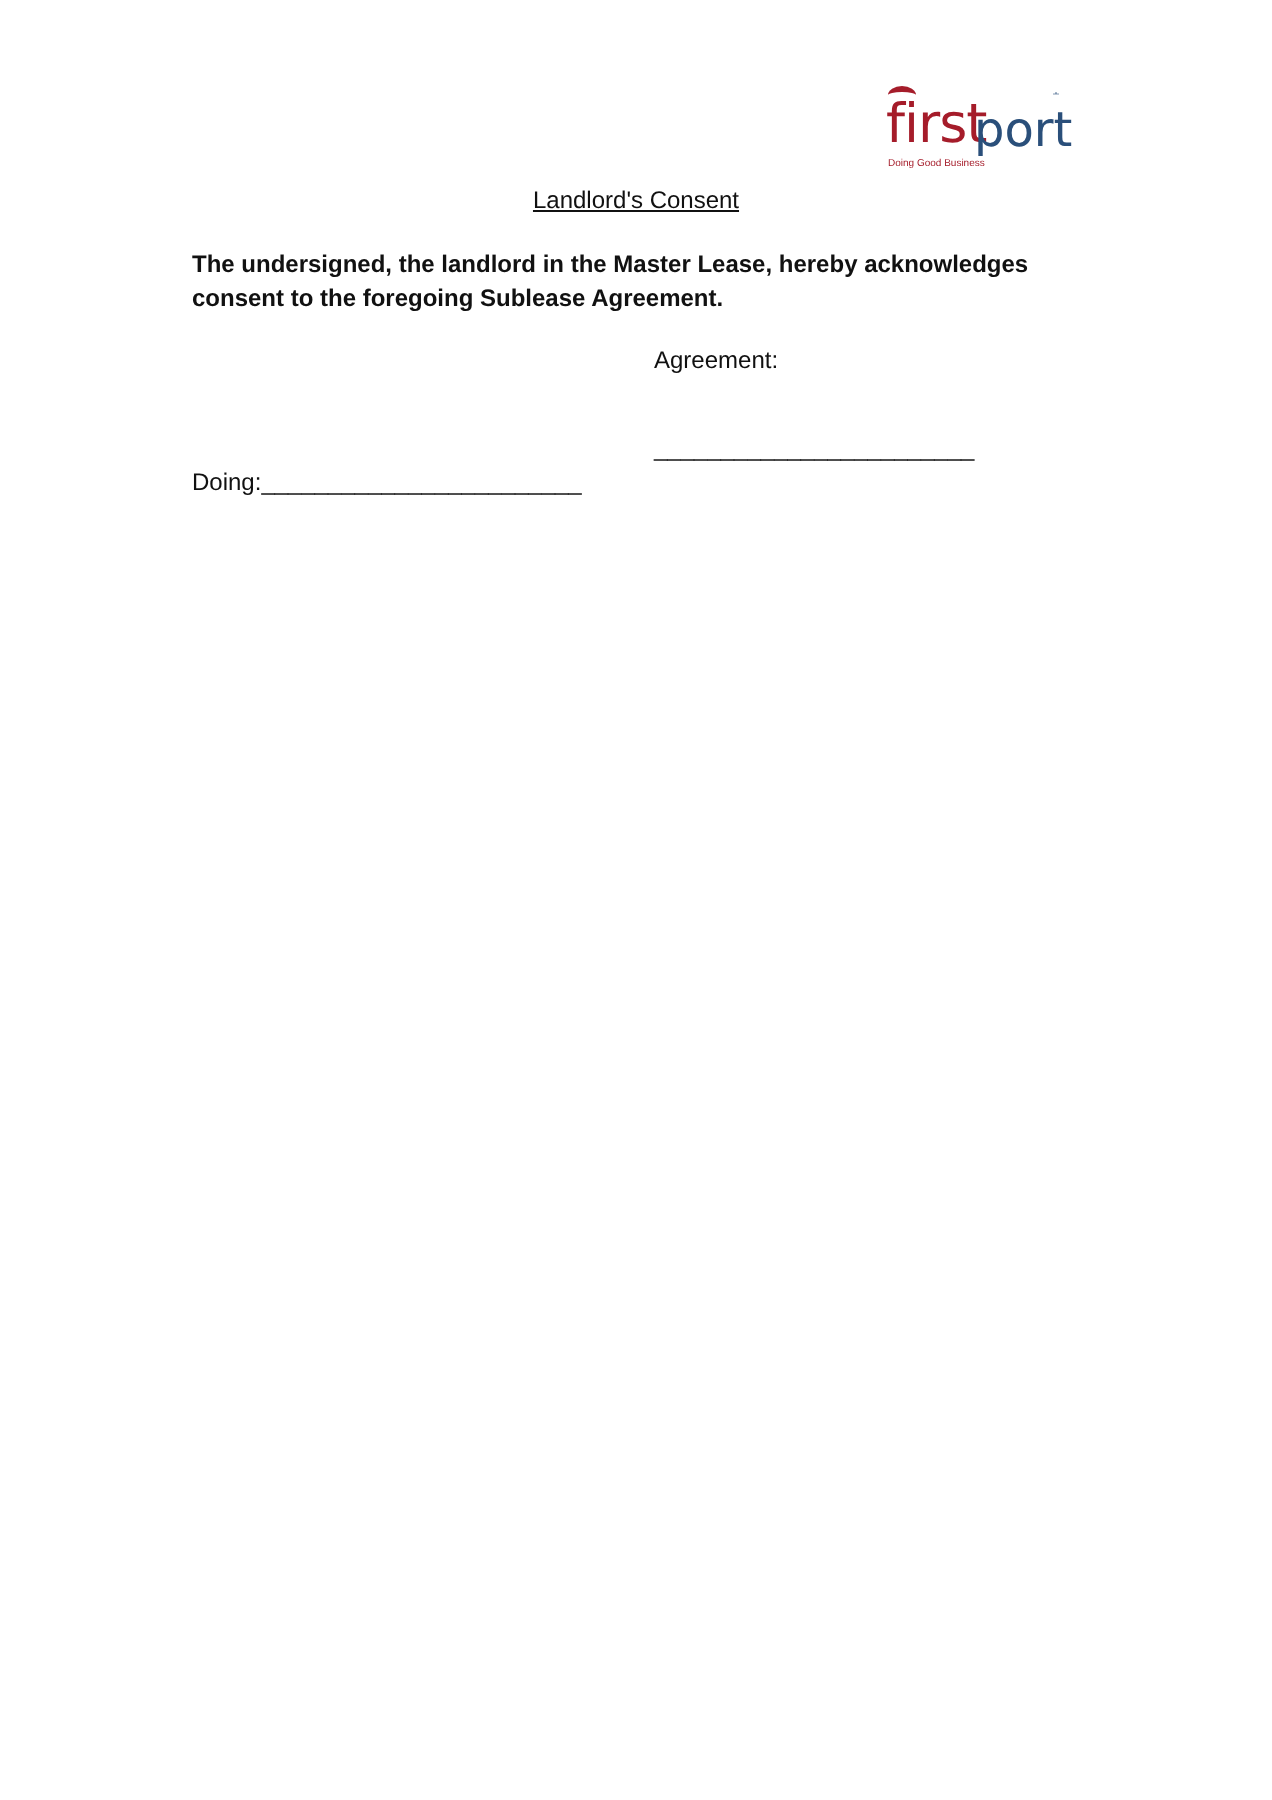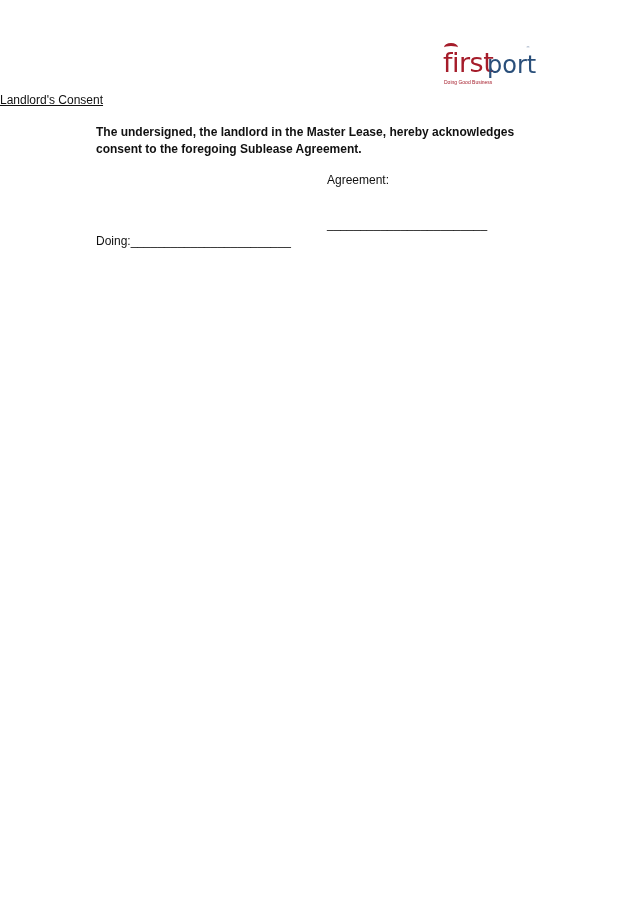--- a/index.html
+++ b/index.html
@@ -7,21 +7,21 @@
       font-family: "Liberation Sans", "DejaVu Sans", sans-serif; color: #111; }
     .logo { position: absolute; left: 443px; top: 42px; width: 95px; height: 46px; }
     .logo-first { position: absolute; left: 0; top: 6px; font-size: 27px; font-weight: normal;
       color: #a51c2a; letter-spacing: -0.5px; line-height: 30px; font-family: "DejaVu Sans", sans-serif; }
     .logo-port { position: absolute; left: 44px; top: 9px; font-size: 24px; color: #2a4f7a;
       line-height: 28px; font-family: "DejaVu Sans", sans-serif; }
     .logo-tag { position: absolute; left: 1px; top: 37px; font-size: 5px; color: #a51c2a; white-space: nowrap; }
     .logo-swoosh { position: absolute; left: 1px; top: 1px; width: 14px; height: 6px;
       border-top: 3px solid #a51c2a; border-radius: 50% 50% 0 0; }
     .logo-figure { position: absolute; left: 84px; top: 6px; width: 10px; height: 3px; }
-    .title { position: absolute; left: 0; width: 636px; top: 93px; text-align: left;
+    .title { position: absolute; left: 0; width: 636px; top: 93px; text-align: center;
       font-size: 12px; text-decoration: underline; }
     .para { position: absolute; left: 96px; top: 124px; width: 450px; font-size: 12px; line-height: 16.5px; font-weight: bold; }
     .landlord-label { position: absolute; left: 327px; top: 173px; font-size: 12px; }
     .date-line { position: absolute; left: 96px; top: 234px; font-size: 12px; white-space: nowrap; }
     .sig-line { position: absolute; left: 327px; top: 217px; font-size: 12px; white-space: nowrap; }
   </style>
 </head>
 <body>
 
 <div class="logo">

